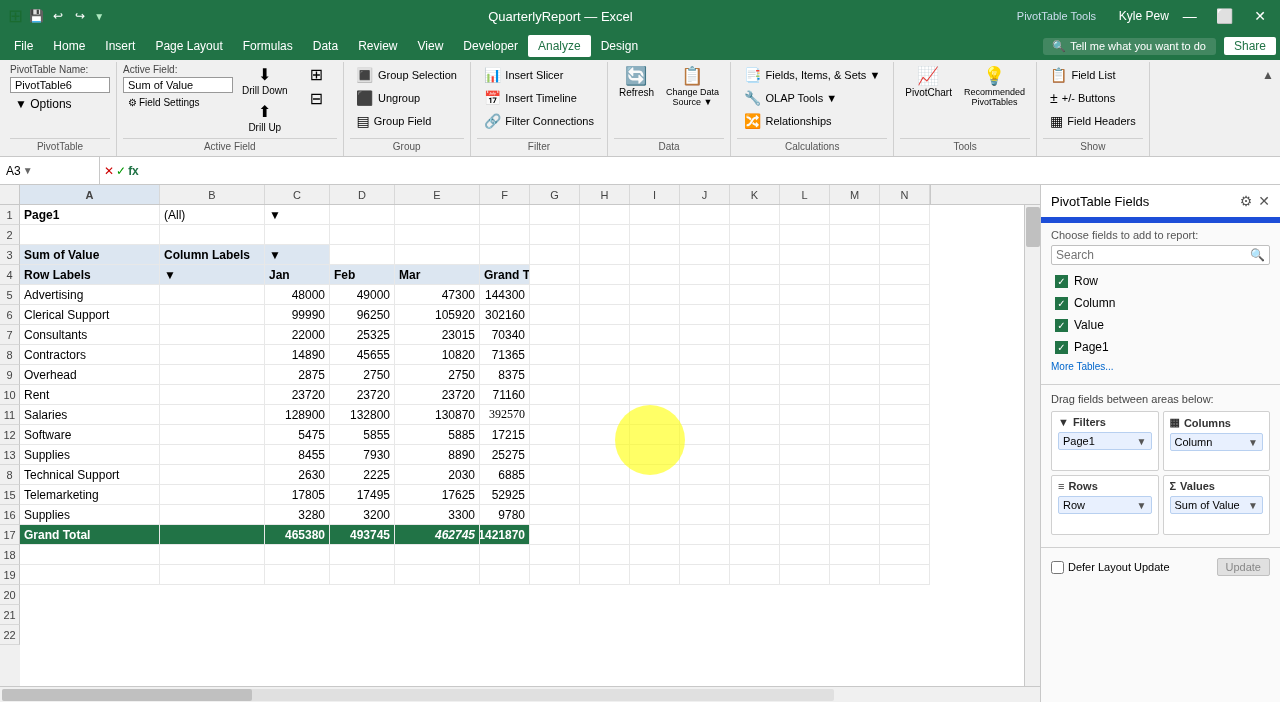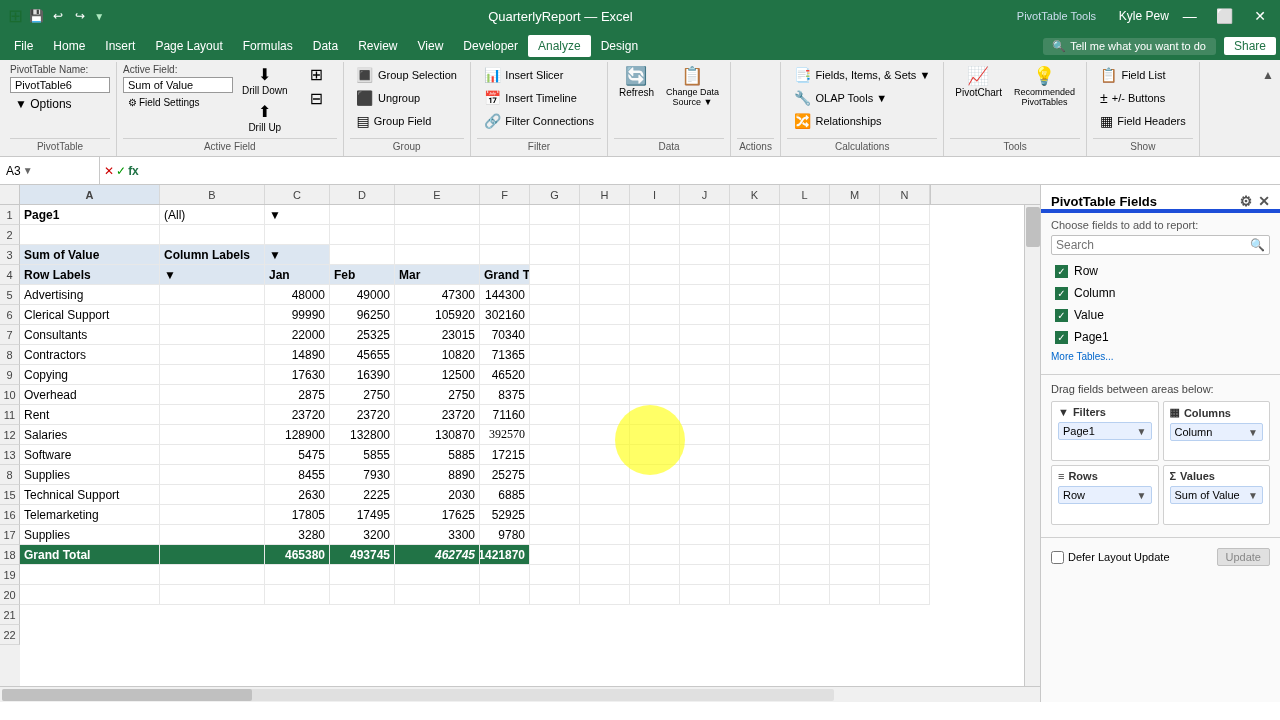--- a/index.html
+++ b/index.html
@@ -159,25 +159,25 @@
       background: #fafafa;
       display: flex;
       flex-direction: column;
       overflow-y: auto;
       font-size: 12px;
     }
     .pivot-panel-header {
       display: flex;
       align-items: center;
       justify-content: space-between;
-      padding: 8px 10px 0;
+      padding: 8px 10px 8px;
       font-size: 14px;
-      font-weight: bold;
+      font-weight: normal;
       background: white;
-      border-bottom: 4px solid #1d4ed8;
+      border-bottom: 6px solid #1d4ed8;
     }
     .pivot-panel-header .icons { display: flex; gap: 6px; }
     .pivot-label { color: #555; font-size: 11px; margin-bottom: 4px; }
     .search-box {
       display: flex;
       align-items: center;
       border: 1px solid #c0c0c0;
       border-radius: 2px;
       padding: 2px 4px;
       background: white;
@@ -413,24 +413,20 @@
             <span style="font-size:10px;">Refresh</span>
           </div>
           <div class="ribbon-btn">
             <span class="icon">📋</span>
             <span style="font-size:9px; text-align:center;">Change Data<br>Source ▼</span>
           </div>
         </div>
         <div class="ribbon-group-title">Data</div>
       </div>
 
-      <div class="ribbon-group" style="min-width:50px;">
-        <div style="flex:1;"></div>
-        <div class="ribbon-group-title">Actions</div>
-      </div>
 
       <div class="ribbon-group">
         <div style="display:flex; flex-direction:column; gap:1px; flex:1;">
           <div class="ribbon-btn-small">
             <span class="icon">📑</span>
             <span>Fields, Items, &amp; Sets ▼</span>
           </div>
           <div class="ribbon-btn-small">
             <span class="icon">🔧</span>
             <span>OLAP Tools ▼</span>
@@ -672,36 +668,20 @@
               <div class="cell" style="width: 50px; min-width: 50px;"></div>
               <div class="cell" style="width: 50px; min-width: 50px;"></div>
               <div class="cell" style="width: 50px; min-width: 50px;"></div>
               <div class="cell" style="width: 50px; min-width: 50px;"></div>
               <div class="cell" style="width: 50px; min-width: 50px;"></div>
               <div class="cell" style="width: 50px; min-width: 50px;"></div>
               <div class="cell" style="width: 50px; min-width: 50px;"></div>
               <div class="cell" style="width: 50px; min-width: 50px;"></div>
             </div>
             <div class="sheet-row">
-              <div class="cell" style="width: 140px; min-width: 140px;">Copying</div>
-              <div class="cell" style="width: 105px; min-width: 105px;"></div>
-              <div class="cell num" style="width: 65px; min-width: 65px;">17630</div>
-              <div class="cell num" style="width: 65px; min-width: 65px;">16390</div>
-              <div class="cell num" style="width: 85px; min-width: 85px;">12500</div>
-              <div class="cell num" style="width: 50px; min-width: 50px;">46520</div>
-              <div class="cell" style="width: 50px; min-width: 50px;"></div>
-              <div class="cell" style="width: 50px; min-width: 50px;"></div>
-              <div class="cell" style="width: 50px; min-width: 50px;"></div>
-              <div class="cell" style="width: 50px; min-width: 50px;"></div>
-              <div class="cell" style="width: 50px; min-width: 50px;"></div>
-              <div class="cell" style="width: 50px; min-width: 50px;"></div>
-              <div class="cell" style="width: 50px; min-width: 50px;"></div>
-              <div class="cell" style="width: 50px; min-width: 50px;"></div>
-            </div>
-            <div class="sheet-row">
               <div class="cell" style="width: 140px; min-width: 140px;">Overhead</div>
               <div class="cell" style="width: 105px; min-width: 105px;"></div>
               <div class="cell num" style="width: 65px; min-width: 65px;">2875</div>
               <div class="cell num" style="width: 65px; min-width: 65px;">2750</div>
               <div class="cell num" style="width: 85px; min-width: 85px;">2750</div>
               <div class="cell num" style="width: 50px; min-width: 50px;">8375</div>
               <div class="cell" style="width: 50px; min-width: 50px;"></div>
               <div class="cell" style="width: 50px; min-width: 50px;"></div>
               <div class="cell" style="width: 50px; min-width: 50px;"></div>
               <div class="cell" style="width: 50px; min-width: 50px;"></div>

